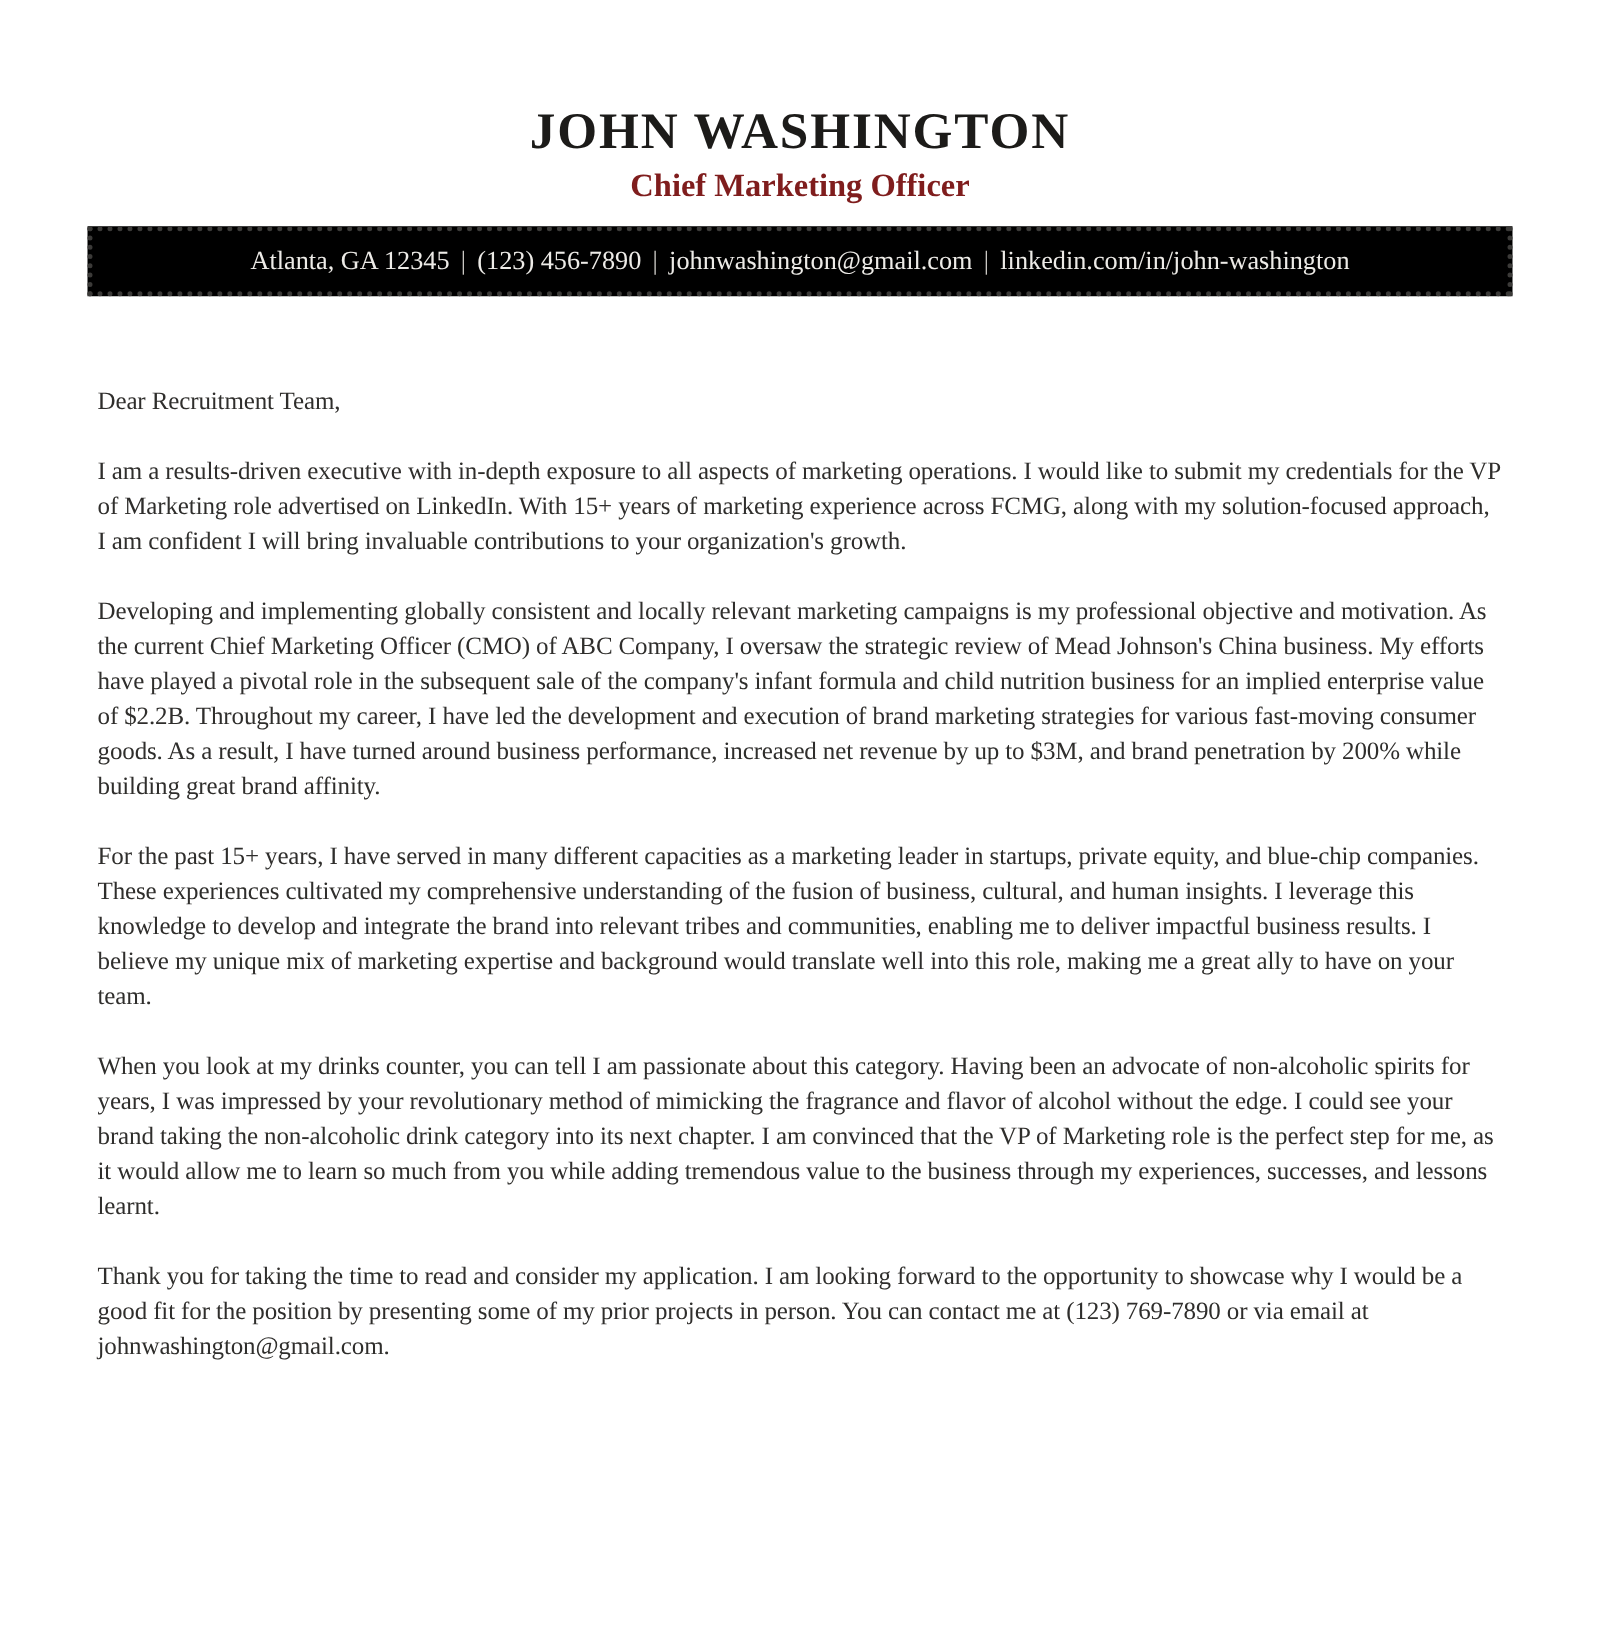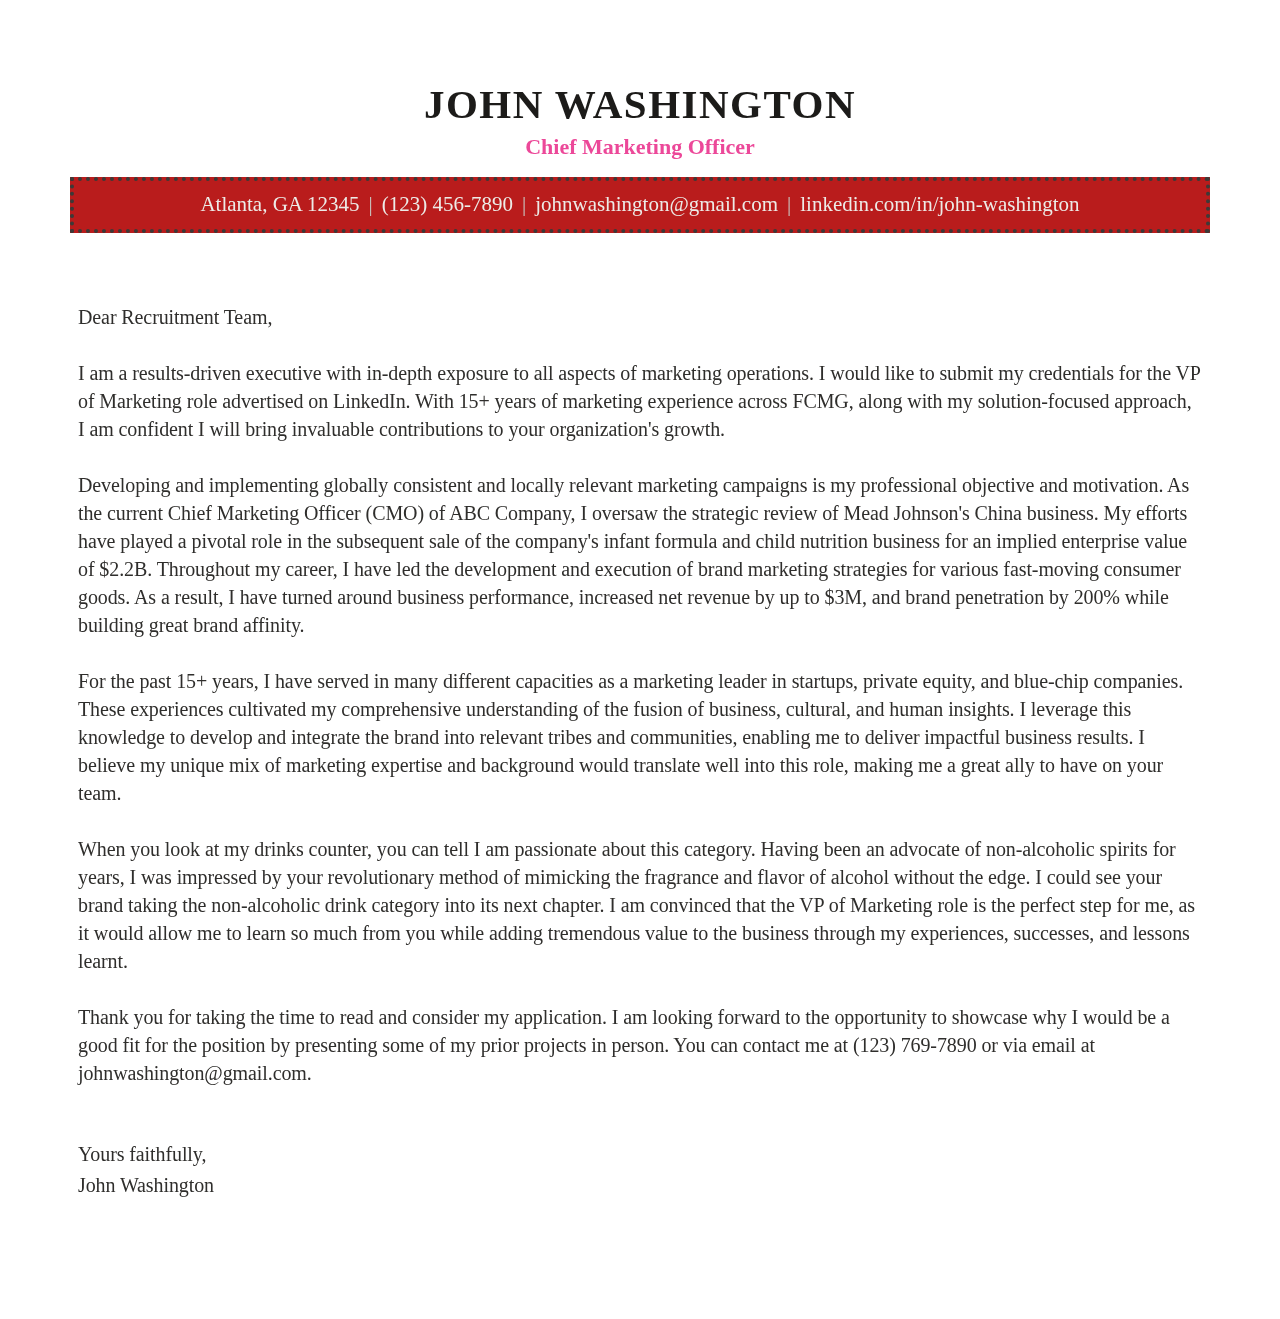--- a/index.html
+++ b/index.html
@@ -21,29 +21,29 @@
     padding-top: 84px;
   }
   .candidate-name {
     font-size: 41px;
     line-height: 1;
     font-weight: bold;
     letter-spacing: 1.5px;
     color: #1c1b19;
   }
   .candidate-title {
-    font-size: 22px;
+    font-size: 26px;
     line-height: 1;
     font-weight: bold;
     margin-top: 11px;
-    color: #ec4899;
+    color: #7f1d1d;
   }
   .contact-bar {
     margin: 19px 70px 0 70px;
-    background: #b91c1c;
+    background: #000000;
     border: 4px dotted #3b3a38;
     color: #edebe7;
     text-align: center;
     font-size: 21px;
     line-height: 1;
     padding: 13px 0 14px 0;
   }
   .contact-bar .sep {
     padding: 0 9px;
     color: #c9c7c2;
@@ -82,19 +82,15 @@
   </div>
 
   <div class="letter">
     <p>Dear Recruitment Team,</p>
     <p>I am a results-driven executive with in-depth exposure to all aspects of marketing operations. I would like to submit my credentials for the VP of Marketing role advertised on LinkedIn. With 15+ years of marketing experience across FCMG, along with my solution-focused approach, I am confident I will bring invaluable contributions to your organization's growth.</p>
     <p>Developing and implementing globally consistent and locally relevant marketing campaigns is my professional objective and motivation. As the current Chief Marketing Officer (CMO) of ABC Company, I oversaw the strategic review of Mead Johnson's China business. My efforts have played a pivotal role in the subsequent sale of the company's infant formula and child nutrition business for an implied enterprise value of $2.2B. Throughout my career, I have led the development and execution of brand marketing strategies for various fast-moving consumer goods. As a result, I have turned around business performance, increased net revenue by up to $3M, and brand penetration by 200% while building great brand affinity.</p>
     <p>For the past 15+ years, I have served in many different capacities as a marketing leader in startups, private equity, and blue-chip companies. These experiences cultivated my comprehensive understanding of the fusion of business, cultural, and human insights. I leverage this knowledge to develop and integrate the brand into relevant tribes and communities, enabling me to deliver impactful business results. I believe my unique mix of marketing expertise and background would translate well into this role, making me a great ally to have on your team.</p>
     <p>When you look at my drinks counter, you can tell I am passionate about this category. Having been an advocate of non-alcoholic spirits for years, I was impressed by your revolutionary method of mimicking the fragrance and flavor of alcohol without the edge. I could see your brand taking the non-alcoholic drink category into its next chapter. I am convinced that the VP of Marketing role is the perfect step for me, as it would allow me to learn so much from you while adding tremendous value to the business through my experiences, successes, and lessons learnt.</p>
     <p>Thank you for taking the time to read and consider my application. I am looking forward to the opportunity to showcase why I would be a good fit for the position by presenting some of my prior projects in person. You can contact me at (123) 769-7890 or via email at johnwashington@gmail.com.</p>
 
-    <div class="signoff">
-      <div>Yours faithfully,</div>
-      <div>John Washington</div>
-    </div>
   </div>
 
 </div>
 
 </body></html>

